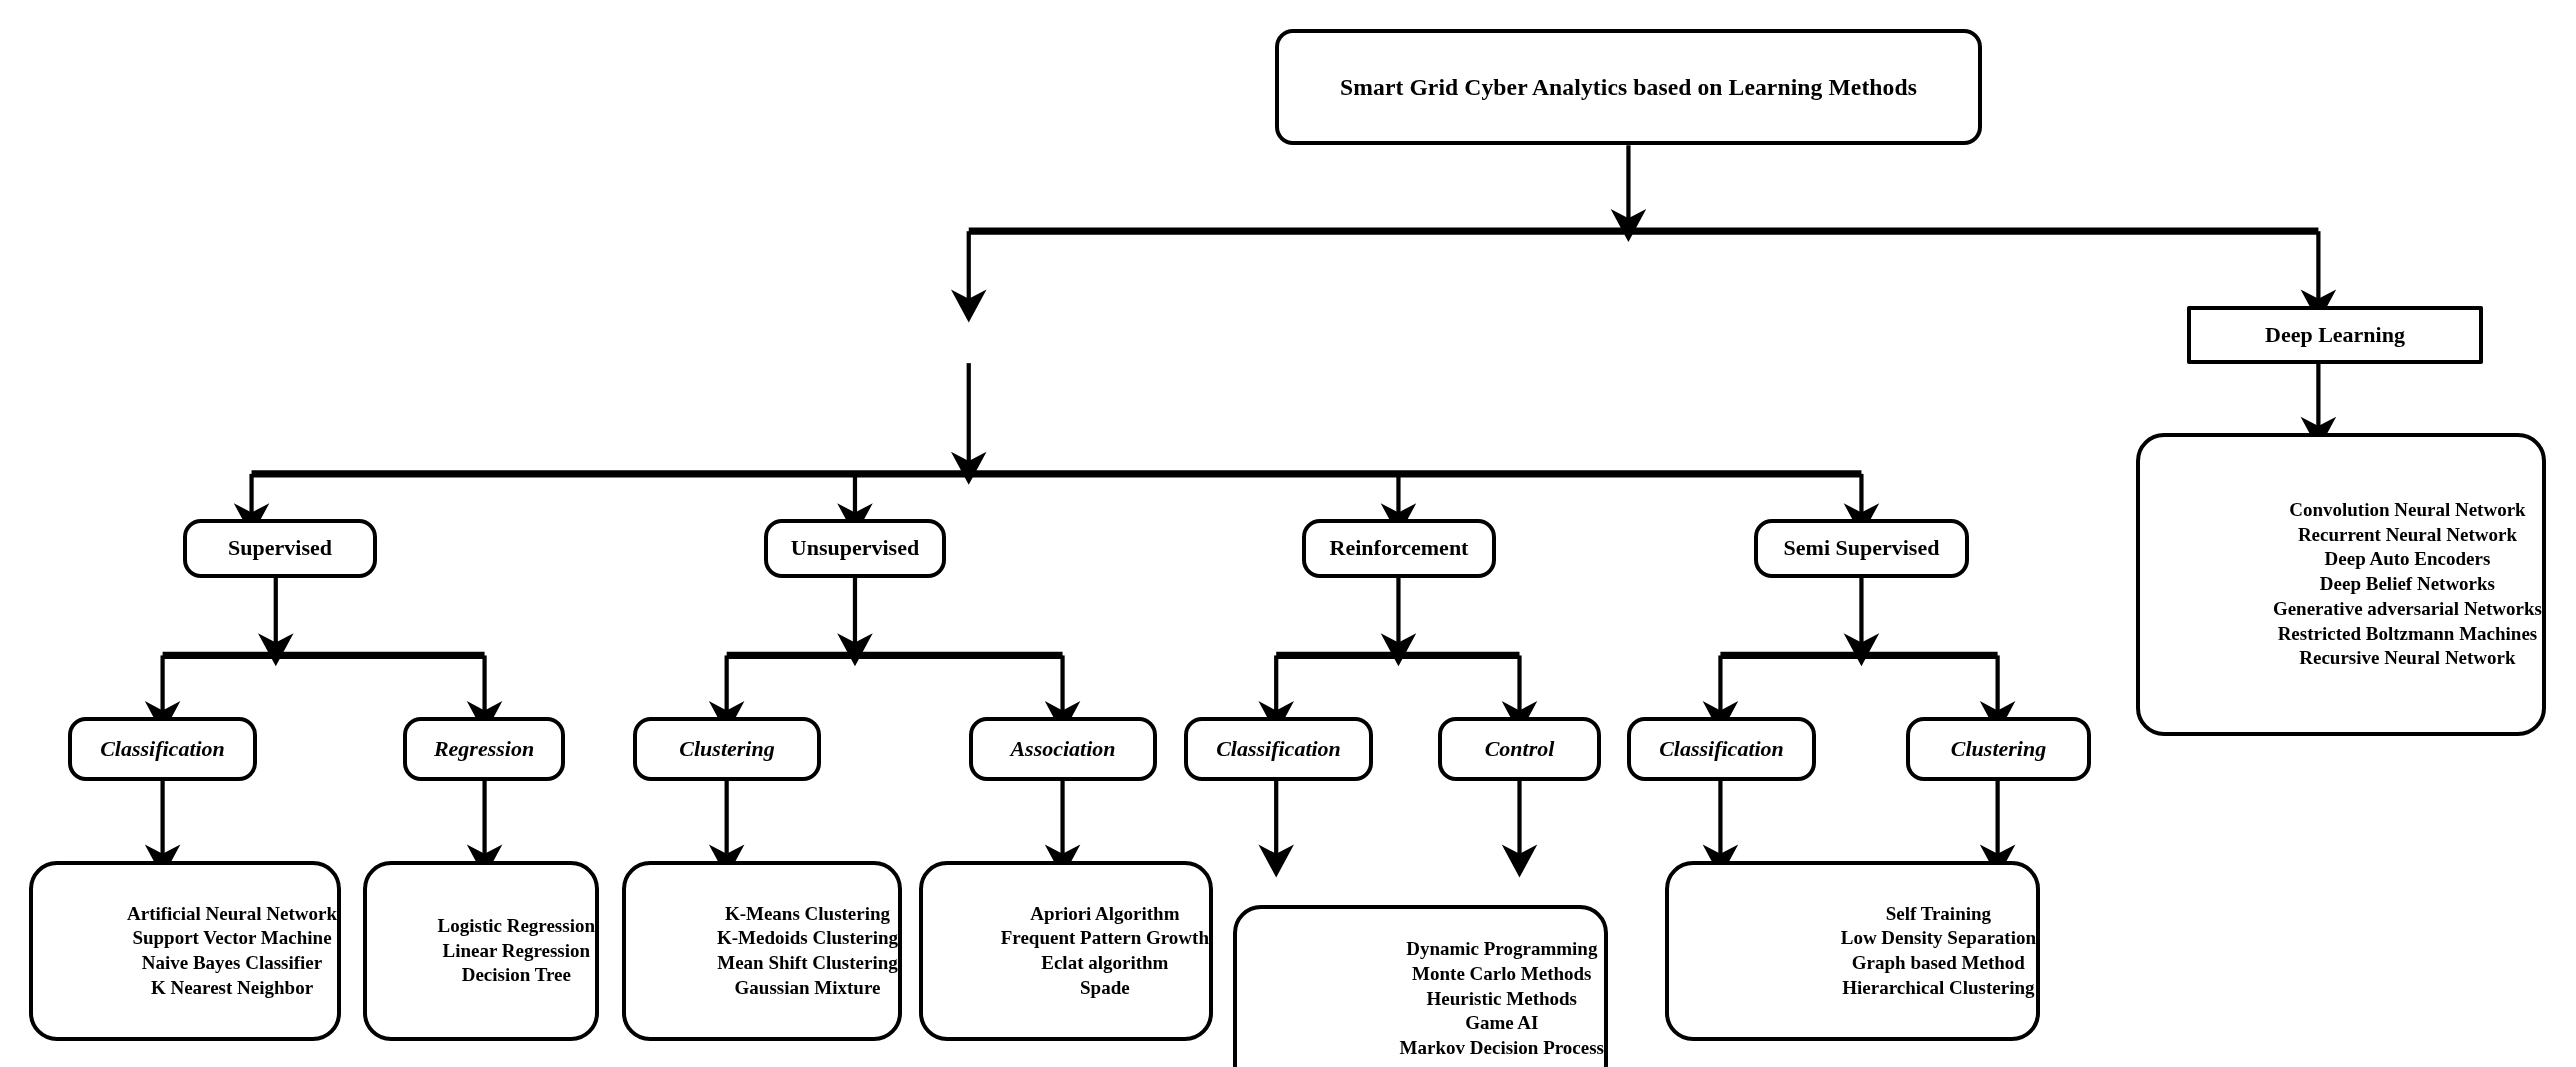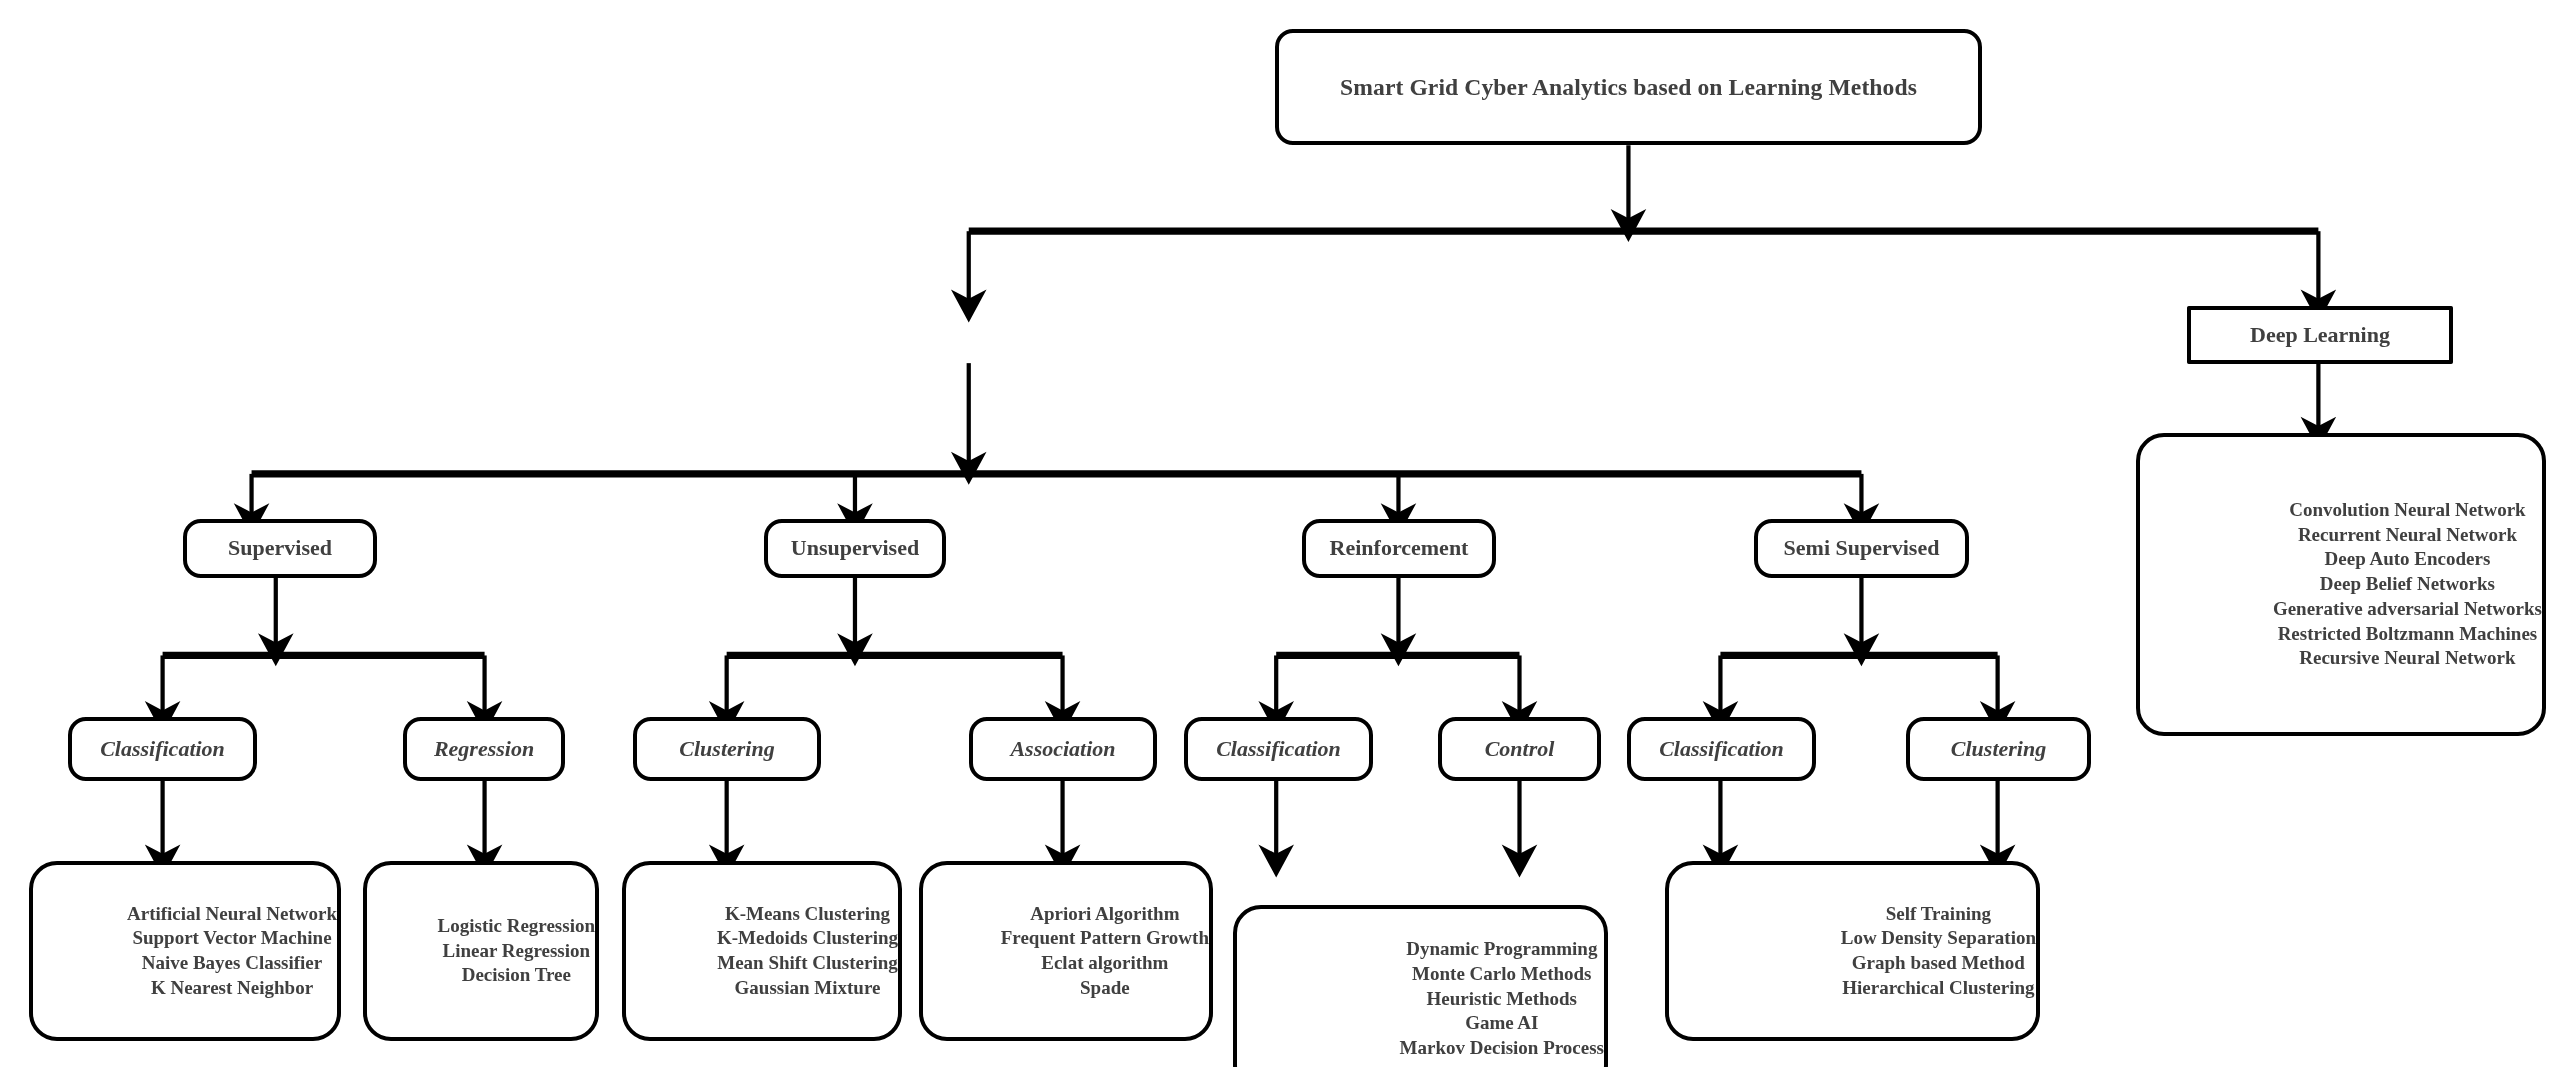--- a/index.html
+++ b/index.html
@@ -25,21 +25,21 @@
   }
   .node {
     position: absolute;
     box-sizing: border-box;
     background: #ffffff;
     border: 4.2px solid #000000;
     display: flex;
     align-items: center;
     justify-content: center;
     text-align: center;
-    color: #404040;
+    color: #000000;
     font-weight: bold;
     line-height: 1.30;
     z-index: 3;
   }
   .node.round  { border-radius: 18px; }
   .node.round-lg { border-radius: 28px; }
   .node.sharp  { border-radius: 1.8px; }
 
   .lbl-root { font-size: 23.6px; letter-spacing: 0.1px; }
   .lbl-l2   { font-size: 22px; }
@@ -104,21 +104,21 @@
 
       <path d="M3830,600 L3830,715" marker-end="url(#ah)"></path>
     </g>
   </svg>
 
   <div class="node round lbl-root" style="left:1275px; top:29px; width:707px; height:116px;">
     <span>Smart Grid Cyber Analytics based on Learning Methods</span>
   </div>
 
 
-  <div class="node sharp lbl-l2" style="left:2187px; top:306px; width:266px; height:58px;">
+  <div class="node sharp lbl-l2" style="left:2187px; top:306px; width:296px; height:58px;">
     <span>Deep Learning</span>
   </div>
 
   <div class="node round lbl-l3" style="left:183px; top:519px; width:194px; height:59px;">
     <span>Supervised</span>
   </div>
 
   <div class="node round lbl-l3" style="left:764px; top:519px; width:182px; height:59px;">
     <span>Unsupervised</span>
   </div>

